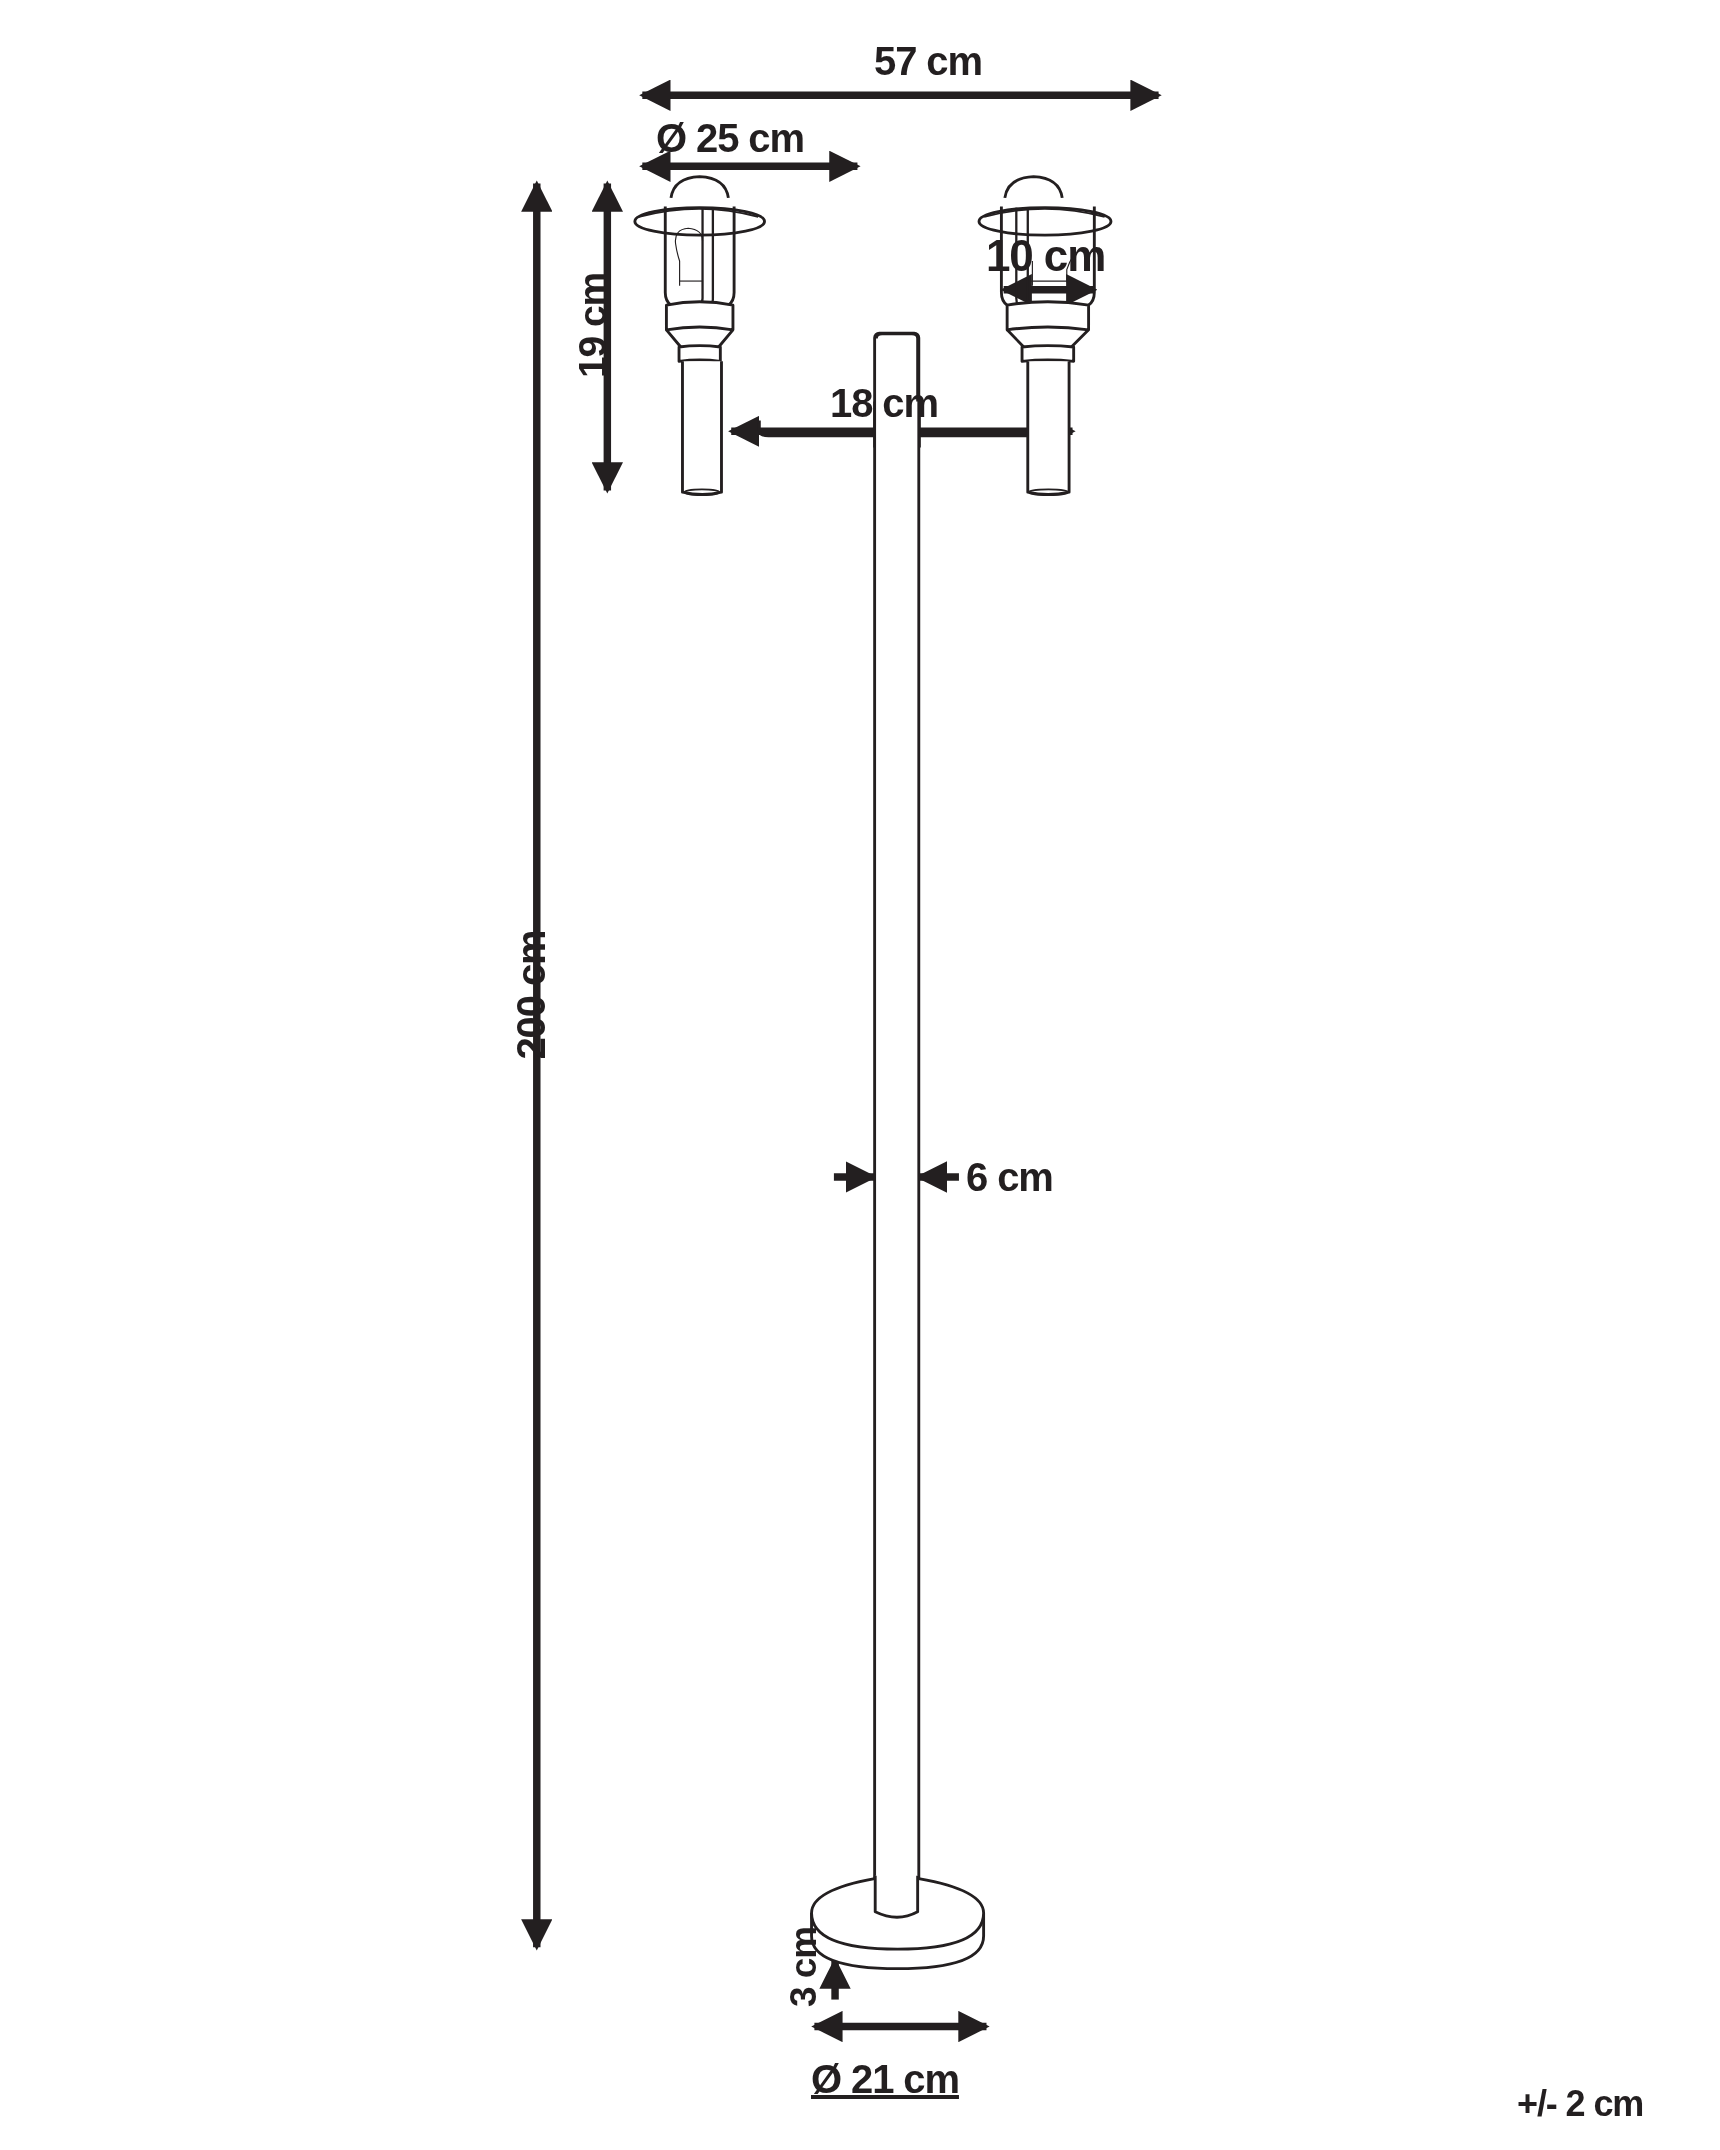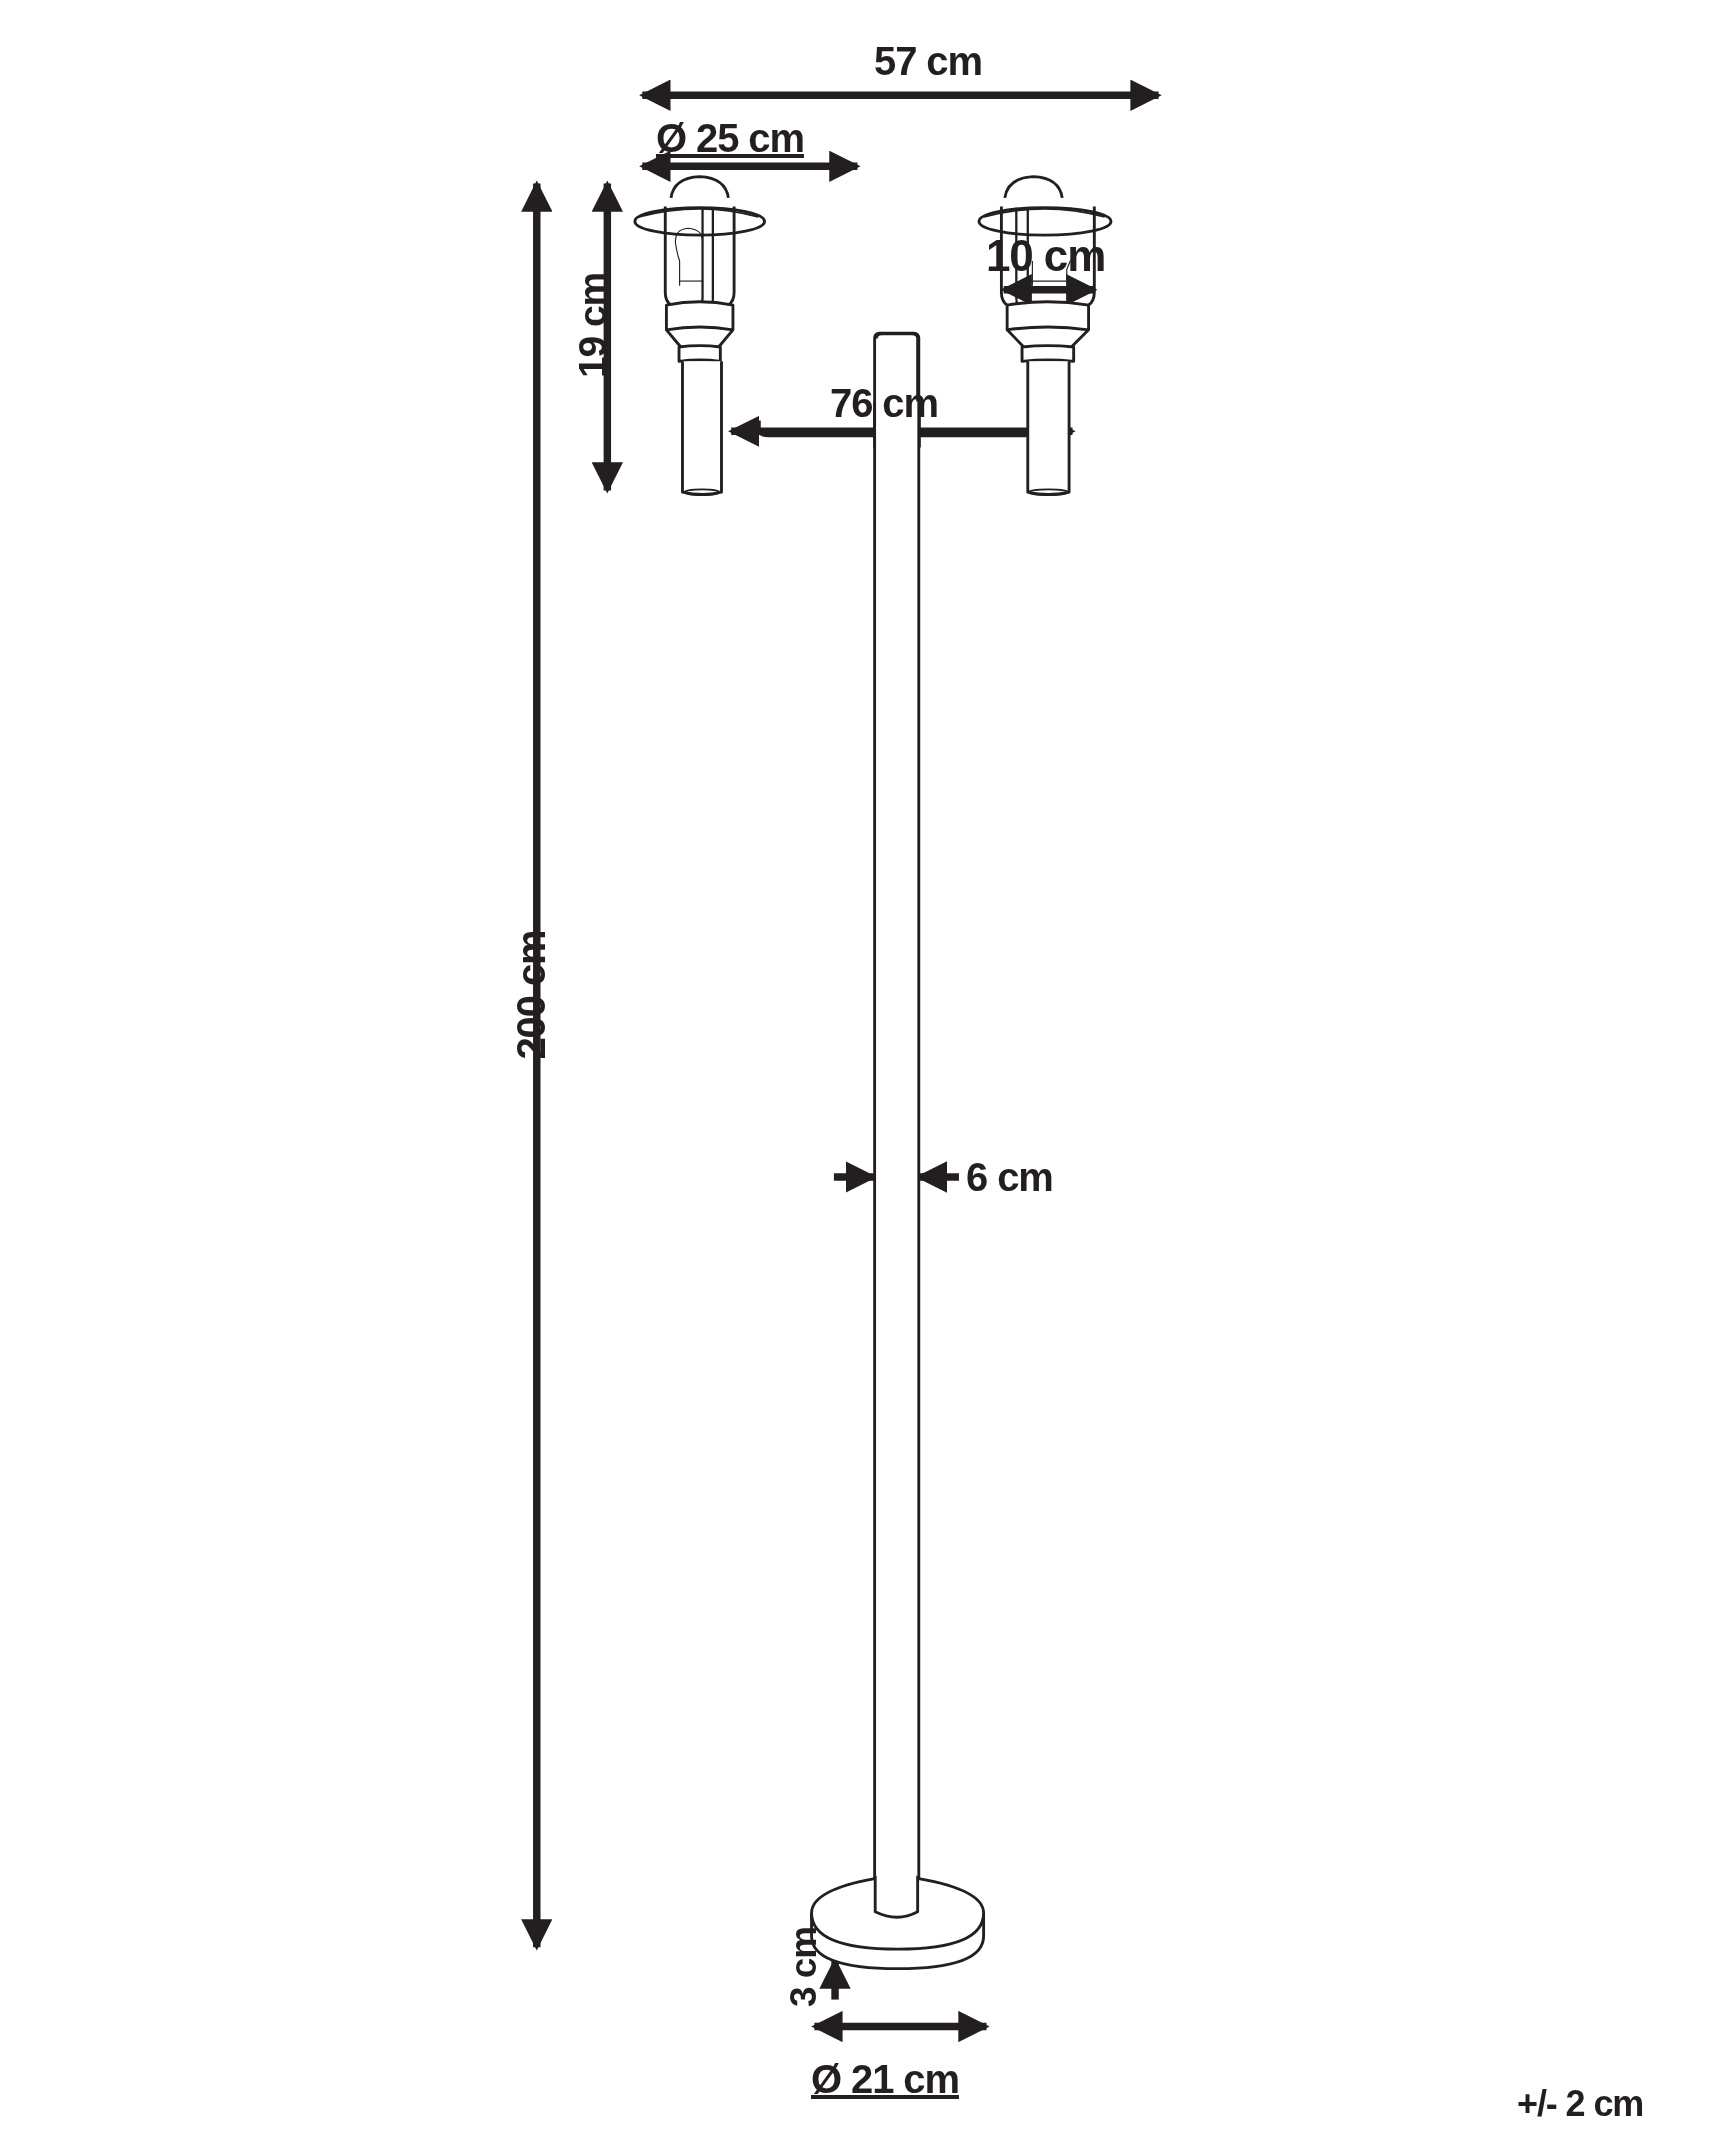--- a/index.html
+++ b/index.html
@@ -102,25 +102,25 @@
       <g>
         <path d="M1385 3335 L1385 3375 Q1385 3432 1535 3432 Q1685 3432 1685 3375 L1685 3335" fill="#ffffff"></path>
         <path d="M1495 3275 Q1385 3295 1385 3335 Q1385 3398 1535 3398 Q1685 3398 1685 3335 Q1685 3295 1572 3275" fill="#ffffff"></path>
         <path d="M1496 3270 L1496 3333 Q1535 3352 1570 3333 L1570 3270" fill="#ffffff"></path>
       </g>
     </g>
   </svg>
 
   <div class="lbl" style="left:857px; top:41px; font-size:40px;">57 cm</div>
 
-  <div class="lbl" style="left:639px; top:118px; font-size:40px;text-decoration:underline;">Ø 25 cm</div>
+  <div class="lbl" style="left:639px; top:118px; font-size:40px;">Ø 25 cm</div>
 
   <div class="lbl" style="left:969px; top:234px; font-size:44px;">10 cm</div>
 
-  <div class="lbl" style="left:813px; top:383px; font-size:40px;">76 cm</div>
+  <div class="lbl" style="left:813px; top:383px; font-size:40px;">18 cm</div>
 
   <div class="lbl" style="left:949px; top:1157px; font-size:40px;">6 cm</div>
 
   <div class="lbl" style="left:794px; top:2059px; font-size:40px;text-decoration:underline;">Ø 21 cm</div>
 
   <div class="lbl" style="left:1500px; top:2086px; font-size:36px;">+/- 2 cm</div>
 
   <div class="lbl rot" style="left:536px; top:318px; width:80px; height:40px; font-size:39px; text-align:center;">19 cm</div>
 
   <div class="lbl rot" style="left:442px; top:975px; width:143px; height:40px; font-size:40px; text-align:center;">200 cm</div>

